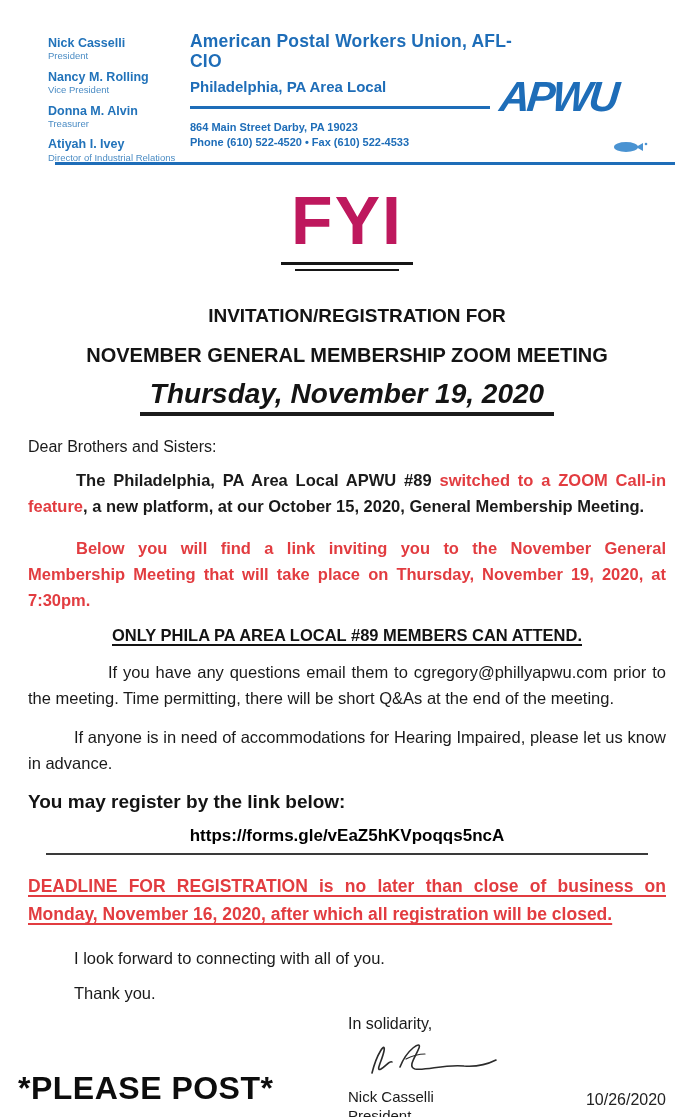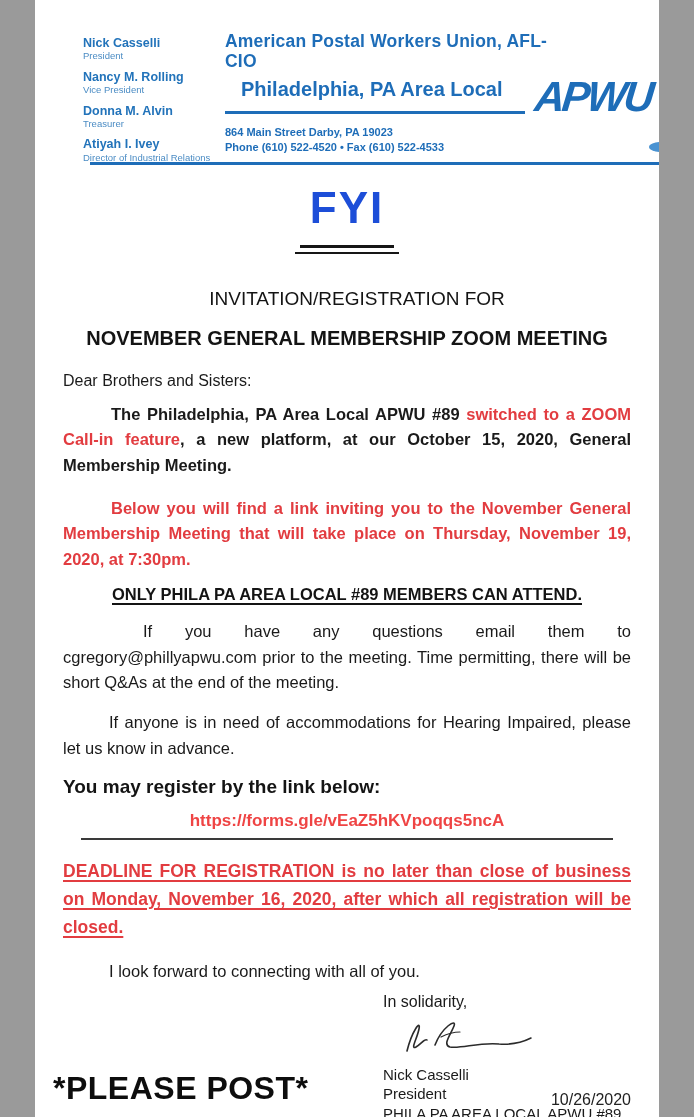--- a/index.html
+++ b/index.html
@@ -1,47 +1,47 @@
 <!DOCTYPE html>
 <html><head>
 <meta charset="utf-8">
 <style>
   html,body{margin:0;padding:0;background:#9a9a9a;}
   .page{
-    width:624px;height:1117px;background:#ffffff;position:relative;overflow:hidden;
+    width:694px;height:1117px;background:#ffffff;position:relative;overflow:hidden;
     font-family:"Liberation Sans", sans-serif;color:#1a1a1a;margin:0 auto;
   }
   
   .letterhead{position:relative;height:172px;}
   .officers{position:absolute;left:48px;top:36px;width:150px;}
   .officer{margin-bottom:8px;}
   .officer .o-name{color:#2273ba;font-size:12.5px;font-weight:bold;line-height:1.15;}
   .officer .o-title{color:#4b8cc4;font-size:9.5px;line-height:1.2;}
   .orgblock{position:absolute;left:190px;top:31px;width:330px;}
   .org1{color:#1e6db8;font-weight:bold;font-size:17.5px;letter-spacing:.2px;line-height:1.15;}
-  .org2{color:#1e6db8;font-weight:bold;font-size:20px;margin-top:7px;line-height:1.15;margin-left:16px;}
+  .org2{color:#1e6db8;font-weight:bold;font-size:15px;margin-top:7px;line-height:1.15;}
   .org-rule{width:300px;height:3px;background:#1e6db8;margin-top:10px;}
   .addr{color:#1e6db8;font-weight:bold;font-size:11px;margin-top:12px;}
   .phone{color:#1e6db8;font-weight:bold;font-size:11px;margin-top:3px;}
   .apwu-logo{
     position:absolute;left:500px;top:76px;color:#1e6db8;
     font-weight:900;font-style:italic;font-size:42px;letter-spacing:-3px;
     transform:skewX(-6deg);line-height:1;
   }
   .union-bug{position:absolute;left:612px;top:140px;}
   .lh-divider{position:absolute;left:55px;top:162px;width:620px;height:3px;background:#1e6db8;}
   
   .fyi-wrap{text-align:center;margin-top:14px;}
   .fyi{
-    display:inline-block;font-size:44px;font-weight:600;letter-spacing:2px;
-    color:#1d4ed8;line-height:1.02;border-bottom:3px solid #161616;padding:0 10px 14px;
+    display:inline-block;font-size:68px;font-weight:600;letter-spacing:2px;
+    color:#be185d;line-height:1.02;border-bottom:3px solid #161616;padding:0 10px 7px;
   }
   .fyi-rule2{width:104px;height:2px;background:#161616;margin:4px auto 0;}
   
-  .h-line1{text-align:center;font-weight:normal;font-size:19px;margin-top:34px;color:#141414;padding-left:20px;}
+  .h-line1{text-align:center;font-weight:bold;font-size:19px;margin-top:34px;color:#141414;padding-left:20px;}
   .h-line2{text-align:center;font-weight:bold;font-size:20px;margin-top:17px;color:#141414;}
   .h-date-wrap{text-align:center;margin-top:11px;}
   .h-date{
     display:inline-block;font-weight:bold;font-style:italic;font-size:28px;color:#141414;
     border-bottom:4px solid #1c1c1c;padding:0 10px 2px;
   }
   
   .body-text{margin:0 28px;}
   .salutation{font-size:16px;margin-top:22px;}
   p{margin:0;}
@@ -49,21 +49,21 @@
   .p1{margin-top:12px;font-weight:bold;text-indent:48px;}
   .red{color:#e23c40;}
   .p2{margin-top:17px;font-weight:bold;color:#e23c40;text-indent:48px;}
   .attend{
     text-align:center;font-weight:bold;font-size:16.5px;margin-top:13px;color:#141414;
     text-decoration:underline;text-decoration-thickness:2px;text-underline-offset:3px;
   }
   .p3{margin-top:15px;text-indent:80px;}
   .p4{margin-top:14px;text-indent:46px;}
   .register-h{font-weight:bold;font-size:19px;margin-top:15px;color:#141414;}
-  .link-line{text-align:center;font-weight:bold;font-size:17px;margin-top:13px;color:#ef4444;}
+  .link-line{text-align:center;font-weight:bold;font-size:17px;margin-top:13px;color:#000000;}
   .section-rule{height:2px;background:#3a3a3a;margin:7px 18px 0;}
   .deadline{
     margin-top:17px;font-weight:bold;font-size:17.5px;color:#e23c40;line-height:1.6;
     text-align:justify;text-decoration:underline;text-decoration-thickness:2px;text-underline-offset:3px;
   }
   .p5{margin-top:18px;text-indent:46px;}
   .p6{margin-top:9px;text-indent:46px;}
   
   .closing{margin:8px 28px 0 348px;font-size:16px;}
   .sig{margin:2px 0 0 14px;}
@@ -121,20 +121,23 @@
     <div class="lh-divider"></div>
   </div>
 
   <div class="fyi-wrap">
     <div class="fyi">FYI</div>
     <div class="fyi-rule2"></div>
   </div>
 
   <div class="h-line1">INVITATION/REGISTRATION FOR</div>
   <div class="h-line2">NOVEMBER GENERAL MEMBERSHIP ZOOM MEETING</div>
+  <div class="h-date-wrap">
+    <span class="h-date">Thursday, November 19, 2020</span>
+  </div>
 
   <div class="body-text">
     <div class="salutation">Dear Brothers and Sisters:</div>
 
     <p class="para p1"><span>The Philadelphia, PA Area Local APWU #89 </span><span class="red">switched to a ZOOM Call-in feature</span><span>, a new platform, at our October 15, 2020, General Membership Meeting.</span></p>
 
     <p class="para p2">Below you will find a link inviting you to the November General Membership Meeting that will take place on Thursday, November 19, 2020, at 7:30pm.</p>
 
     <div class="attend">ONLY PHILA PA AREA LOCAL #89 MEMBERS CAN ATTEND.</div>
 
@@ -144,20 +147,21 @@
 
     <div class="register-h">You may register by the link below:</div>
 
     <div class="link-line">https://forms.gle/vEaZ5hKVpoqqs5ncA</div>
 
     <div class="section-rule"></div>
 
     <p class="para deadline">DEADLINE FOR REGISTRATION is no later than close of business on Monday, November 16, 2020, after which all registration will be closed.</p>
 
     <p class="para p5">I look forward to connecting with all of you.</p>
+    <p class="para p6">Thank you.</p>
   </div>
 
   <div class="closing">
     <div>In solidarity,</div>
     <div class="sig">
       <svg width="140" height="48" viewBox="0 0 140 48">
         <path d="M10 38 C15 18 24 6 22 16 C20 26 13 37 19 34 C24 31 28 25 30 27" fill="none" stroke="#2b2b2b" stroke-width="1.6" stroke-linecap="round"></path>
         <path d="M38 32 C45 14 60 5 57 13 C54 21 45 32 53 34 C64 36 82 29 102 31 C115 32 126 29 134 25" fill="none" stroke="#2b2b2b" stroke-width="1.6" stroke-linecap="round"></path>
         <path d="M44 24 C50 21 58 19 63 19" fill="none" stroke="#2b2b2b" stroke-width="1.2" stroke-linecap="round"></path>
       </svg>

